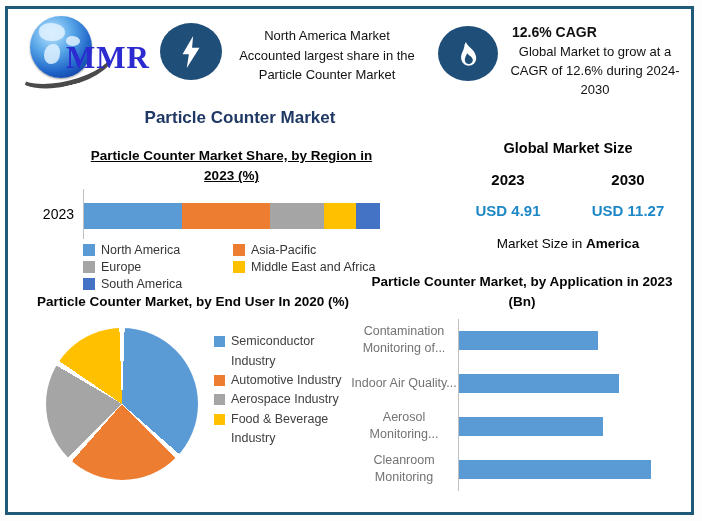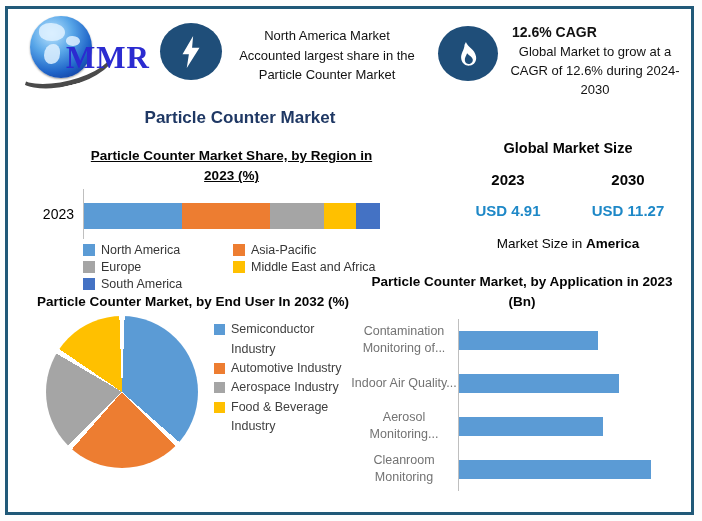--- a/index.html
+++ b/index.html
@@ -51,21 +51,21 @@
   .size-years{display:flex;margin-top:15px;font-size:15px;font-weight:bold;color:#050505;}
   .size-years div{flex:1;}
   .size-values{display:flex;margin-top:14px;font-size:15px;font-weight:bold;}
   .size-values div{flex:1;}
   .size-foot{margin-top:17px;font-size:13.5px;color:#050505;}
   .size-foot b{font-weight:bold;}
 
   
   .pie-block{position:absolute;left:28px;top:292px;width:330px;}
   .pie-block .chart-title{width:316px;margin-left:7px;}
-  .pie-content{display:flex;margin-top:4px;}
+  .pie-content{display:flex;margin-top:16px;}
   .pie{width:152px;height:152px;border-radius:50%;margin-left:18px;flex-shrink:0;}
   .pie-legend{margin-left:16px;margin-top:4px;font-size:12.5px;color:#404040;line-height:1.55;}
   .pie-legend .lg-item{align-items:flex-start;margin-bottom:0;}
   .pie-legend .lg-marker{width:11px;height:11px;margin-top:4px;}
   .pie-legend .lg-label{width:122px;}
 
   
   .app-block{position:absolute;left:350px;top:272px;width:344px;}
   .app-block .chart-title{width:330px;margin-left:7px;}
   .app-rows{margin-top:6px;}
@@ -162,21 +162,21 @@
   <div class="size-values" style="color: rgb(30, 136, 199);">
     <div>USD 4.91</div>
     <div>USD 11.27</div>
   </div>
   <div class="size-foot">
     <span>Market Size in </span><b>America</b>
   </div>
 </div>
 
 <div class="pie-block">
-  <div class="chart-title">Particle Counter Market, by End User In 2032 (%)</div>
+  <div class="chart-title">Particle Counter Market, by End User In 2020 (%)</div>
   <div class="pie-content">
     <div class="pie" style="background: conic-gradient(rgb(255, 255, 255) 0deg, rgb(255, 255, 255) 2deg, rgb(91, 155, 213) 2deg, rgb(91, 155, 213) 131.2deg, rgb(255, 255, 255) 131.2deg, rgb(255, 255, 255) 133.2deg, rgb(255, 255, 255) 133.2deg, rgb(255, 255, 255) 135.2deg, rgb(237, 125, 49) 135.2deg, rgb(237, 125, 49) 221.2deg, rgb(255, 255, 255) 221.2deg, rgb(255, 255, 255) 223.2deg, rgb(255, 255, 255) 223.2deg, rgb(255, 255, 255) 225.2deg, rgb(165, 165, 165) 225.2deg, rgb(165, 165, 165) 300.4deg, rgb(255, 255, 255) 300.4deg, rgb(255, 255, 255) 302.4deg, rgb(255, 255, 255) 302.4deg, rgb(255, 255, 255) 304.4deg, rgb(255, 192, 0) 304.4deg, rgb(255, 192, 0) 358deg, rgb(255, 255, 255) 358deg, rgb(255, 255, 255) 360deg);"></div>
     <div class="pie-legend">
         <div class="lg-item">
           <span class="lg-marker" style="background: rgb(91, 155, 213);"></span>
           <span class="lg-label">Semiconductor Industry</span>
         </div>
         <div class="lg-item">
           <span class="lg-marker" style="background: rgb(237, 125, 49);"></span>
           <span class="lg-label">Automotive Industry</span>

